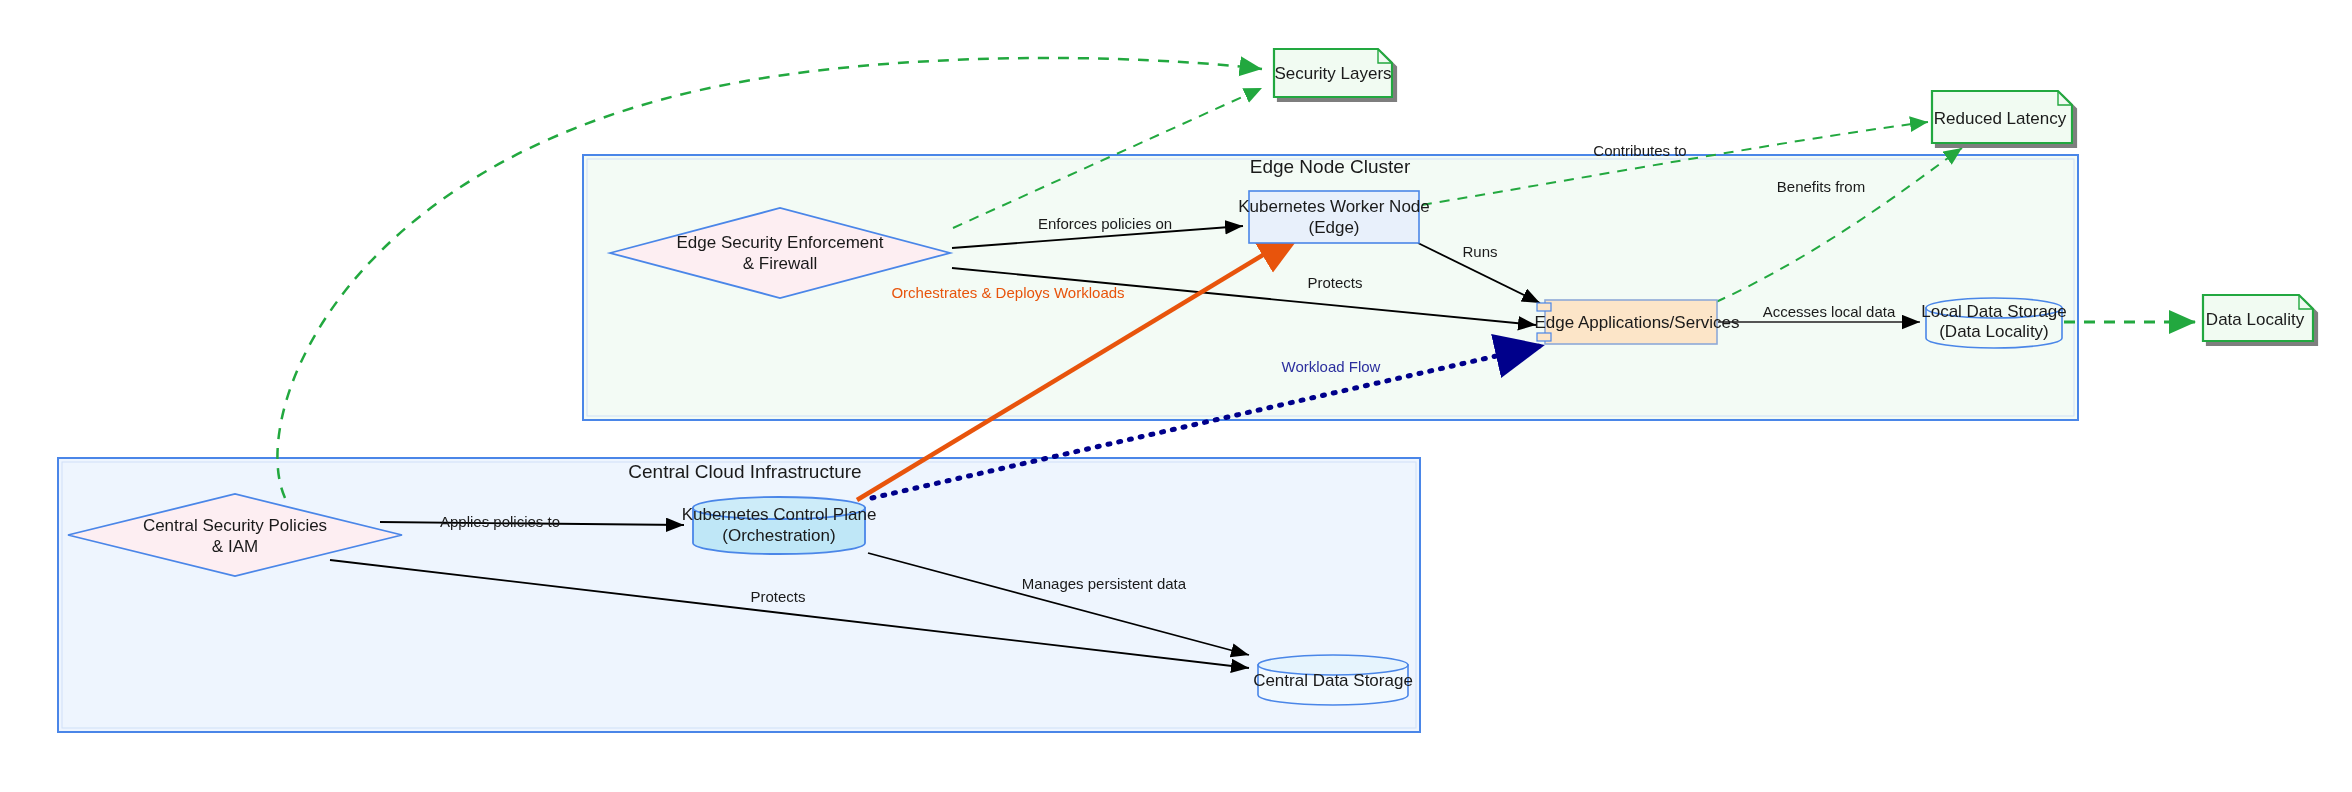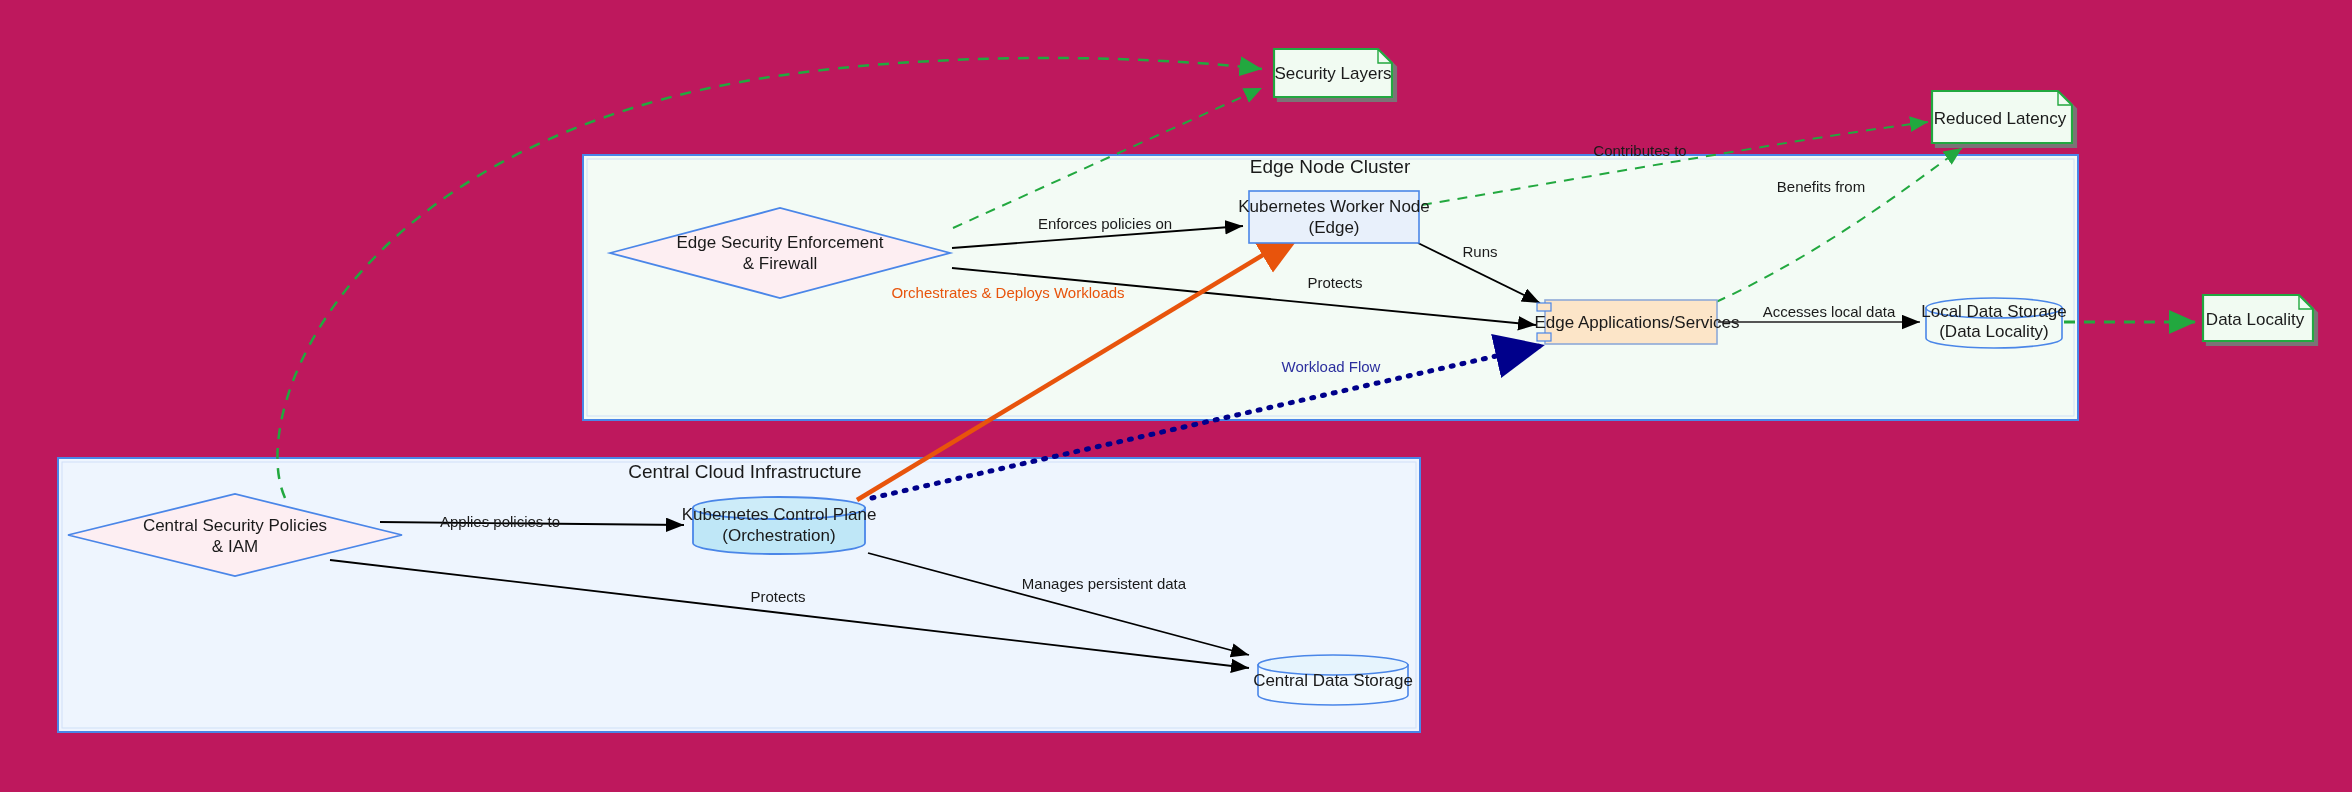--- a/index.html
+++ b/index.html
@@ -1,16 +1,16 @@
 <!DOCTYPE html>
 <html><head>
 <meta charset="utf-8">
 <style>
   html,body{margin:0;padding:0;background:#000;}
-  #stage{position:relative;width:2352px;height:792px;background:#be185d;
+  #stage{position:relative;width:2352px;height:792px;background:#ffffff;
          font-family:"Liberation Sans","DejaVu Sans",sans-serif;overflow:hidden;}
   svg#canvas{position:absolute;left:0;top:0;width:2352px;height:792px;}
   .lbl{font-size:15px;fill:#1a1a1a;}
   .nodetext{font-size:17px;fill:#1a1a1a;}
   .clustertitle{font-size:19px;fill:#1a1a1a;}
   .notetext{font-size:17px;fill:#1a1a1a;}
   .orangelbl{font-size:15px;fill:#e8540c;}
   .bluelbl{font-size:15px;fill:#2b2f9e;}
 </style>
 </head>

